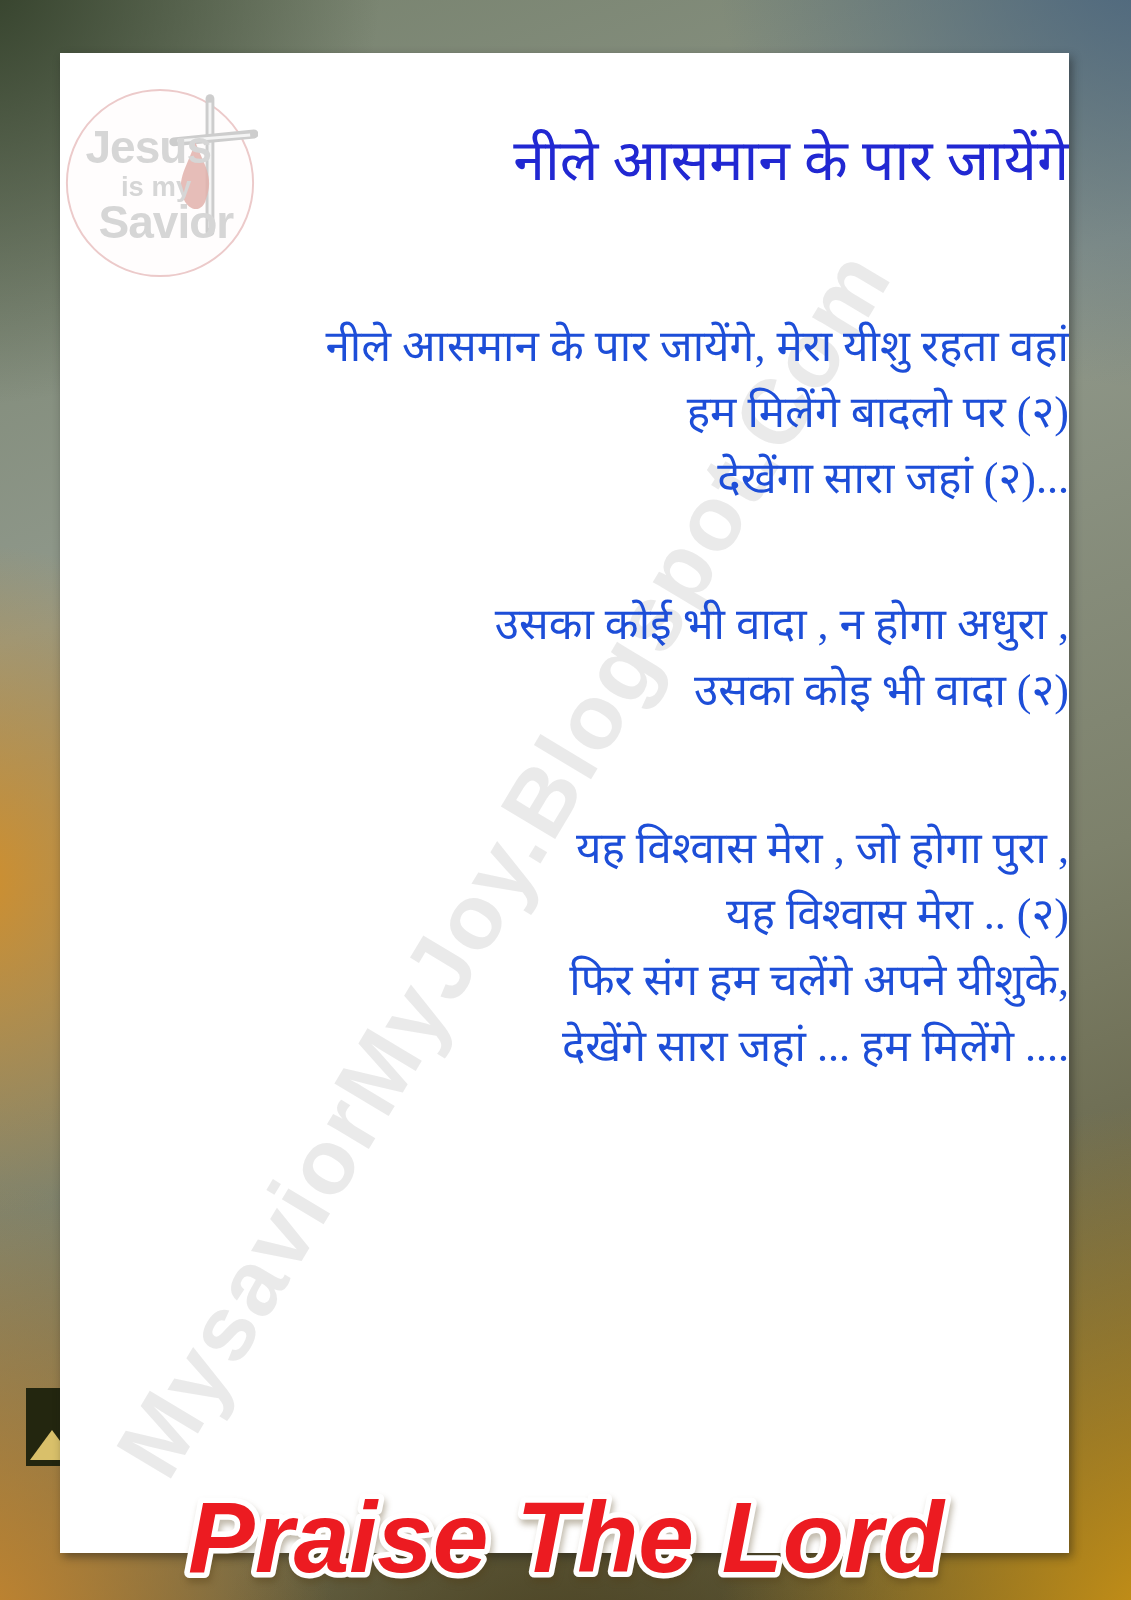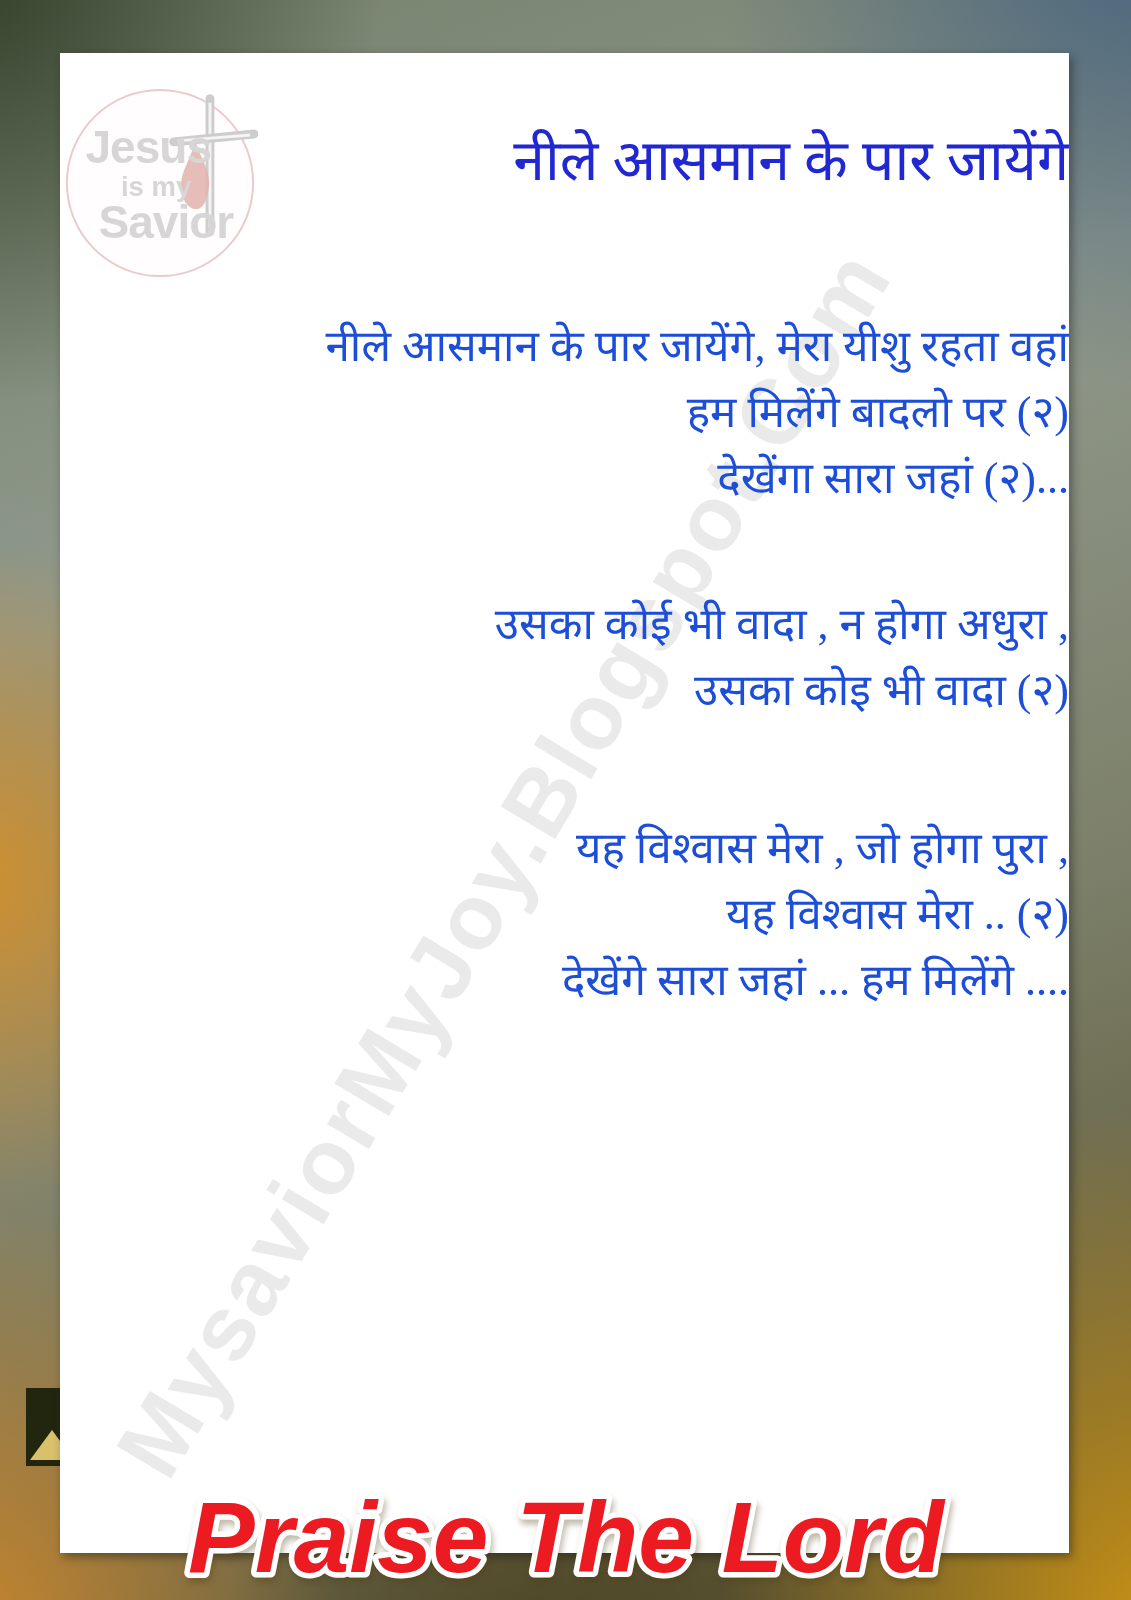--- a/index.html
+++ b/index.html
@@ -121,20 +121,21 @@
       </div>
 
       <div class="stanza stanza-2">
         <div class="line">उसका कोई भी वादा , न होगा अधुरा ,</div>
         <div class="line">उसका कोइ भी वादा (२)</div>
       </div>
 
       <div class="stanza stanza-3">
         <div class="line">यह विश्वास मेरा , जो होगा पुरा ,</div>
         <div class="line">यह विश्वास मेरा .. (२)</div>
+        <div class="line">फिर संग हम चलेंगे अपने यीशुके,</div>
         <div class="line">देखेंगे सारा जहां ... हम मिलेंगे ....</div>
       </div>
     </div>
   </div>
 
   <div class="footer">
     <svg width="960" height="150" viewBox="0 0 960 150">
       <text x="480" y="112" text-anchor="middle" font-size="100" font-weight="600" style="font-style: italic; font-family: 'Liberation Sans', sans-serif;" fill="#ec1b21" stroke="#ffffff" stroke-width="11" paint-order="stroke" stroke-linejoin="round">Praise The Lord</text>
     </svg>
   </div>

